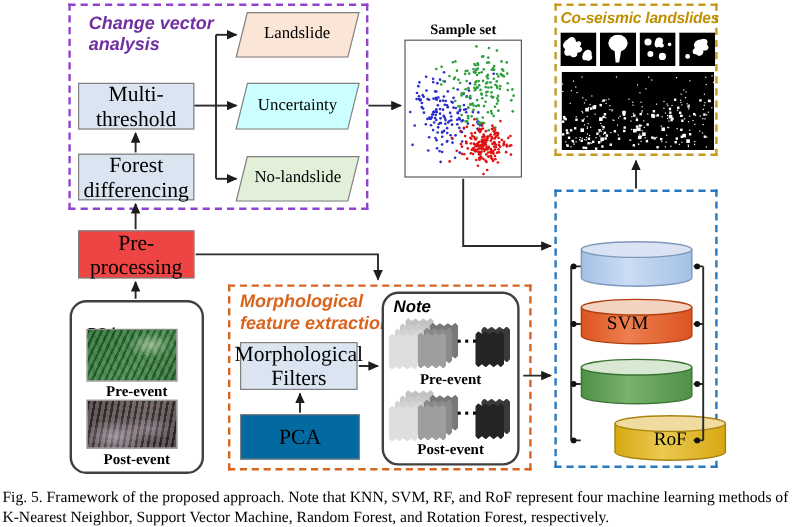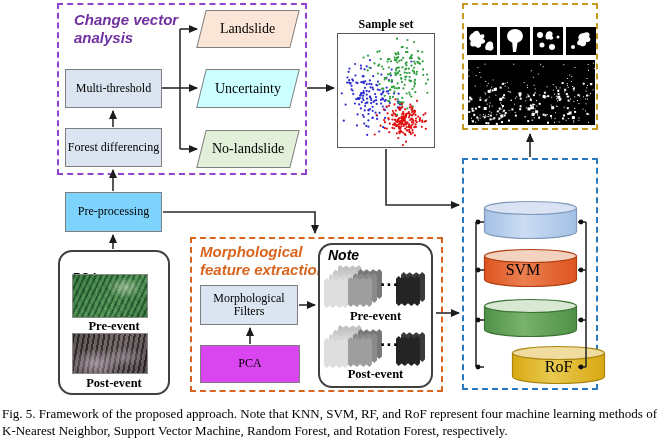--- a/index.html
+++ b/index.html
@@ -1,21 +1,21 @@
 <!DOCTYPE html>
 <html><head>
 <meta charset="utf-8">
 <style>
   * { box-sizing: border-box; margin: 0; padding: 0; }
   html,body { width:665px; height:439px; background:#fff; overflow:hidden; }
   .stage { position:relative; width:665px; height:401px; font-family:"Liberation Serif",serif; color:#000; }
   .abs { position:absolute; }
   .dashed { border:2px dashed #888; }
   .proc { background:#dbe5f1; border:1px solid #7f7f7f; display:flex; align-items:center; justify-content:center;
-          text-align:center; font-size:12px; line-height:1.12; }
+          text-align:center; font-size:18px; line-height:1.12; }
   .pgram { border:1px solid #7f7f7f; transform:skewX(-14deg); display:flex; align-items:center; justify-content:center; font-size:14px; }
   .pgram > span { transform:skewX(14deg); }
   .sans-title { font-family:"Liberation Sans","DejaVu Sans",sans-serif; font-weight:700; font-style:italic; line-height:1.22; }
   .rounded-box { border:2px solid #404040; border-radius:14px; background:#fff; }
   .center { text-align:center; }
   .bold { font-weight:700; }
   .scatter-box { border:1px solid #5a5a5a; background:#fff; }
   .img-label { font-weight:700; font-size:12.5px; text-align:center; }
   .sat { border:1px solid #8a8a8a; }
   .sat-pre { background:
@@ -545,20 +545,21 @@
         <circle cx="63.1" cy="89.9" r="1.1" fill="#e01010"></circle>
         <circle cx="65.1" cy="84.6" r="1.1" fill="#e01010"></circle>
         <circle cx="62.2" cy="94.3" r="1.1" fill="#e01010"></circle>
         <circle cx="56.6" cy="89.4" r="1.1" fill="#e01010"></circle>
         <circle cx="75.4" cy="79.8" r="1.1" fill="#e01010"></circle>
         <circle cx="70.0" cy="79.4" r="1.1" fill="#e01010"></circle>
       </svg>
   </div>
 
   <div class="abs dashed" style="left: 462px; top: 3px; width: 136px; height: 127px; border-color: rgb(199, 154, 34);"></div>
+  <div class="abs sans-title" style="left: 467px; top: 7px; font-size: 13px; white-space: nowrap; letter-spacing: -0.2px; color: rgb(191, 144, 0);">Co-seismic landslides</div>
   <div class="abs tile-row" style="left:467px; top:27px;">
     <svg width="30" height="28">
       <rect width="30" height="28" fill="#000"></rect>
       <path fill="#fff" d="M6,6 C9,2 13,4 13,8 C17,6 19,9 16,12 C20,13 18,17 14,17 C15,21 10,22 8,19 C4,21 2,17 4,14 C1,12 2,8 6,6 Z"></path>
       <path fill="#fff" d="M20,16 C23,13 27,15 26,19 C28,22 24,25 21,23 C18,24 17,20 20,16 Z"></path>
     </svg>
     <svg width="30" height="28">
       <rect width="30" height="28" fill="#000"></rect>
       <ellipse cx="15" cy="9" rx="8" ry="7" fill="#fff"></ellipse>
       <path fill="#fff" d="M12,13 L18,13 L16,25 L13,25 Z"></path>
@@ -846,33 +847,33 @@
         <rect x="69.8" y="13.5" width="1" height="1" fill="#fff"></rect>
         <rect x="16.5" y="3.7" width="1" height="1" fill="#fff"></rect>
         <rect x="45.2" y="3.7" width="1" height="1" fill="#fff"></rect>
         <rect x="9.4" y="7.1" width="1" height="1" fill="#fff"></rect>
         <rect x="0.3" y="9.6" width="1" height="1" fill="#fff"></rect>
         <rect x="120.0" y="9.9" width="1" height="1" fill="#fff"></rect>
         <rect x="124.9" y="2.7" width="1" height="1" fill="#fff"></rect>
       </svg>
   </div>
 
-  <div class="abs proc" style="left: 65px; top: 192px; width: 97px; height: 40px; background: #7dd3fc;">Pre-processing</div>
+  <div class="abs proc" style="left: 65px; top: 192px; width: 97px; height: 40px; background: #ef4444;">Pre-processing</div>
 
   <div class="abs rounded-box" style="left:58px; top:250px; width:112px; height:145px;"></div>
   <div class="abs sans-title" style="left:72px; top:256px; font-size:12px; color:#000;margin-top:15px;">RS images</div>
   <div class="abs sat sat-pre" style="left:72px; top:274px; width:76px; height:44px;"></div>
   <div class="abs img-label" style="left:58px; top:319px; width:112px;">Pre-event</div>
   <div class="abs sat sat-post" style="left:72px; top:333px; width:76px; height:41px;"></div>
   <div class="abs img-label" style="left:58px; top:376px; width:112px;">Post-event</div>
 
   <div class="abs dashed" style="left: 190px; top: 237px; width: 253px; height: 155px; border-color: rgb(217, 100, 30);"></div>
   <div class="abs sans-title" style="left: 200px; top: 243px; width: 132px; font-size: 15px; color: rgb(217, 100, 30);">Morphological feature extraction</div>
   <div class="abs proc" style="left: 200px; top: 285px; width: 98px; height: 40px; background: rgb(219, 229, 241);">Morphological Filters</div>
-  <div class="abs proc" style="left: 200px; top: 345px; width: 100px; height: 38px; background: #d946ef;">PCA</div>
+  <div class="abs proc" style="left: 200px; top: 345px; width: 100px; height: 38px; background: #0369a1;">PCA</div>
 
   <div class="abs rounded-box" style="left:318px; top:243px; width:115px; height:145px;"></div>
   <div class="abs sans-title" style="left:328px; top:247px; font-size:14px; color:#000;">Note</div>
   <div class="abs emp-stack" id="stack-pre" style="left:324px; top:265px; width:103px; height:46px;">
       <div class="sheet" style="left: 13.5px; top: 0.1px; background: rgb(194, 194, 194); z-index: 7;"></div>
       <div class="sheet" style="left: 9px; top: 4.4px; background: rgb(202, 202, 202); z-index: 8;"></div>
       <div class="sheet" style="left: 4.5px; top: 8.7px; background: rgb(212, 212, 212); z-index: 9;"></div>
       <div class="sheet" style="left: 0px; top: 13px; background: rgb(222, 222, 222); z-index: 10;"></div>
       <div class="sheet tex" style="left: 34px; top: 4px; background: rgb(120, 120, 120); z-index: 8;"></div>
       <div class="sheet tex" style="left: 29px; top: 8px; background: rgb(138, 138, 138); z-index: 9;"></div>

